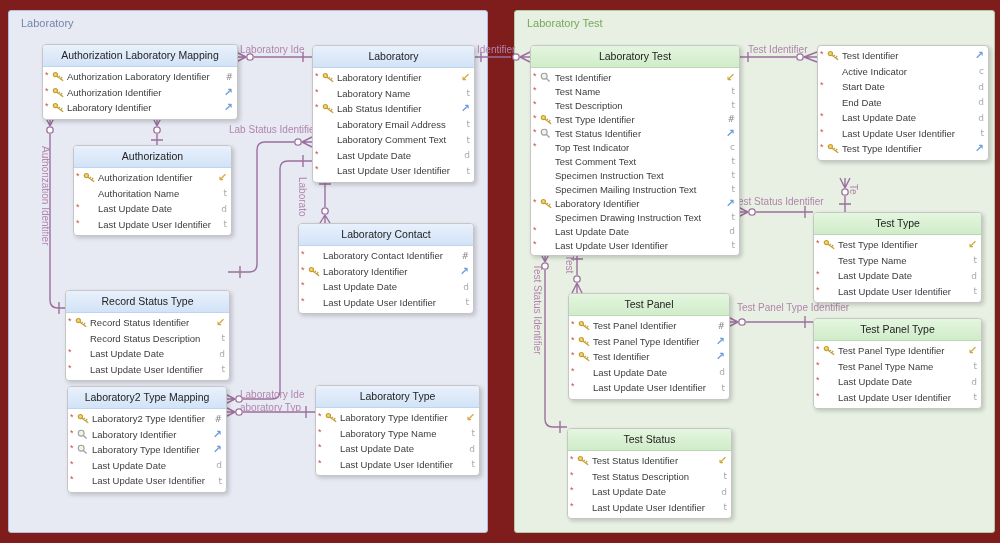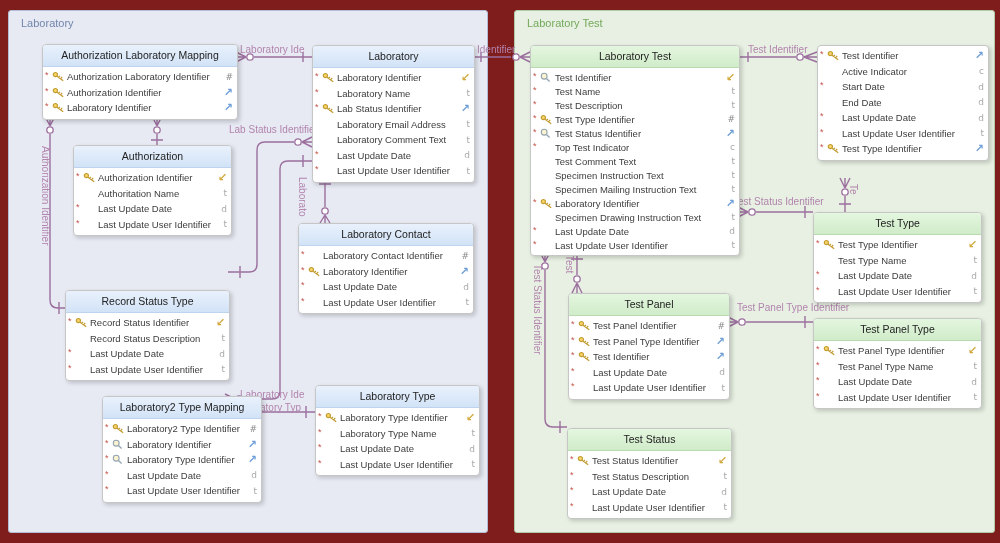--- a/index.html
+++ b/index.html
@@ -293,21 +293,21 @@
           <span class="tp">d</span>
         </div>
         <div class="row">
           <span class="req">*</span>
           <span class="ic"></span>
           <span class="nm">Last Update User Identifier</span>
           <span class="tp">t</span>
         </div>
       </div>
     </div>
-    <div class="tbl blue" style="left: 67px; top: 396px; width: 158px; margin-left: 35px;">
+    <div class="tbl blue" style="left: 67px; top: 386px; width: 158px;">
       <div class="tbl-h">Laboratory2 Type Mapping</div>
       <div class="rows">
         <div class="row">
           <span class="req">*</span>
           <span class="ic">
             <svg width="13" height="11" viewBox="0 0 13 11">
               <circle cx="3.4" cy="3.6" r="2.1" fill="#f5d667" stroke="#c39b31" stroke-width="1.2"></circle>
               <path d="M5 5.2 L11.2 9.8 M8.6 7.9 L10.2 5.9 M6.6 6.4 L7.9 4.9" fill="none" stroke="#c39b31" stroke-width="1.2"></path>
             </svg>
           </span>

